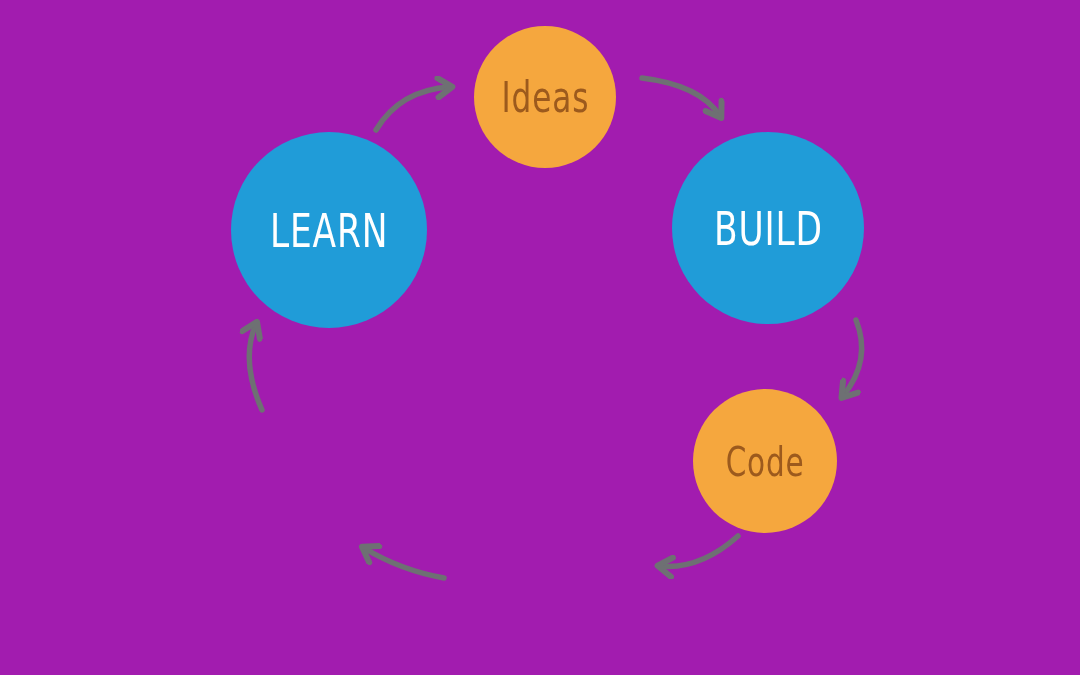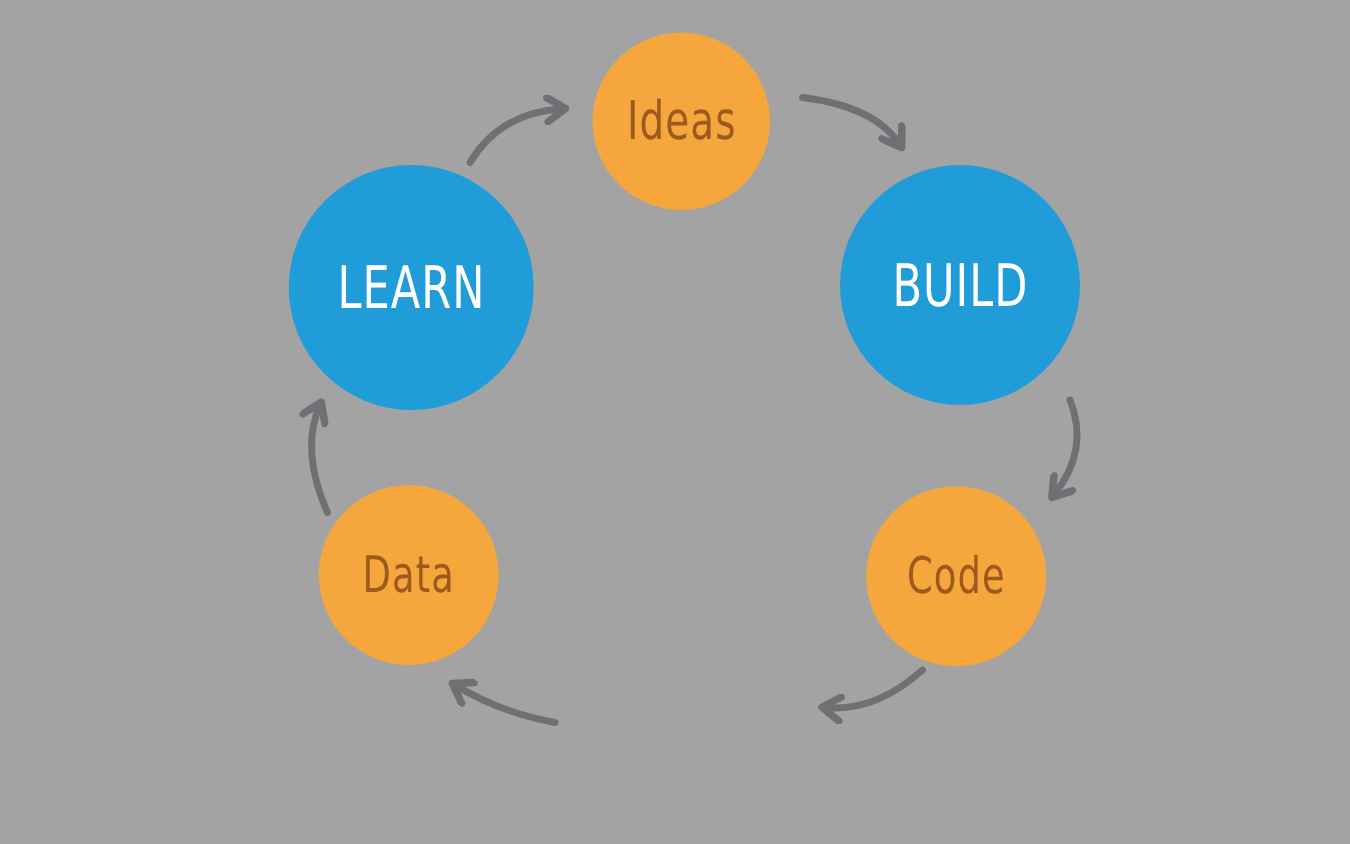--- a/index.html
+++ b/index.html
@@ -5,21 +5,21 @@
   html, body {
     margin: 0;
     padding: 0;
     background: #141C25;
     font-family: "DejaVu Sans", sans-serif;
   }
   .stage {
     position: relative;
     width: 1080px;
     height: 675px;
-    background: #a3a3a3;
+    background: #a21caf;
     overflow: hidden;
   }
   .arrow-layer {
     position: absolute;
     left: 0; top: 0;
     width: 1080px;
     height: 675px;
   }
   .node {
     position: absolute;
@@ -88,21 +88,18 @@
 
   <div class="node node-orange" id="node-code">
     <span class="node-label label-brown">Code</span>
   </div>
 
   <div class="node node-blue" id="node-build">
     <span class="node-label label-white">BUILD</span>
   </div>
 
 
-  <div class="node node-orange" id="node-data">
-    <span class="node-label label-brown">Data</span>
-  </div>
 
   <div class="node node-blue" id="node-learn">
     <span class="node-label label-white">LEARN</span>
   </div>
 
 </div>
 
 </body></html>

